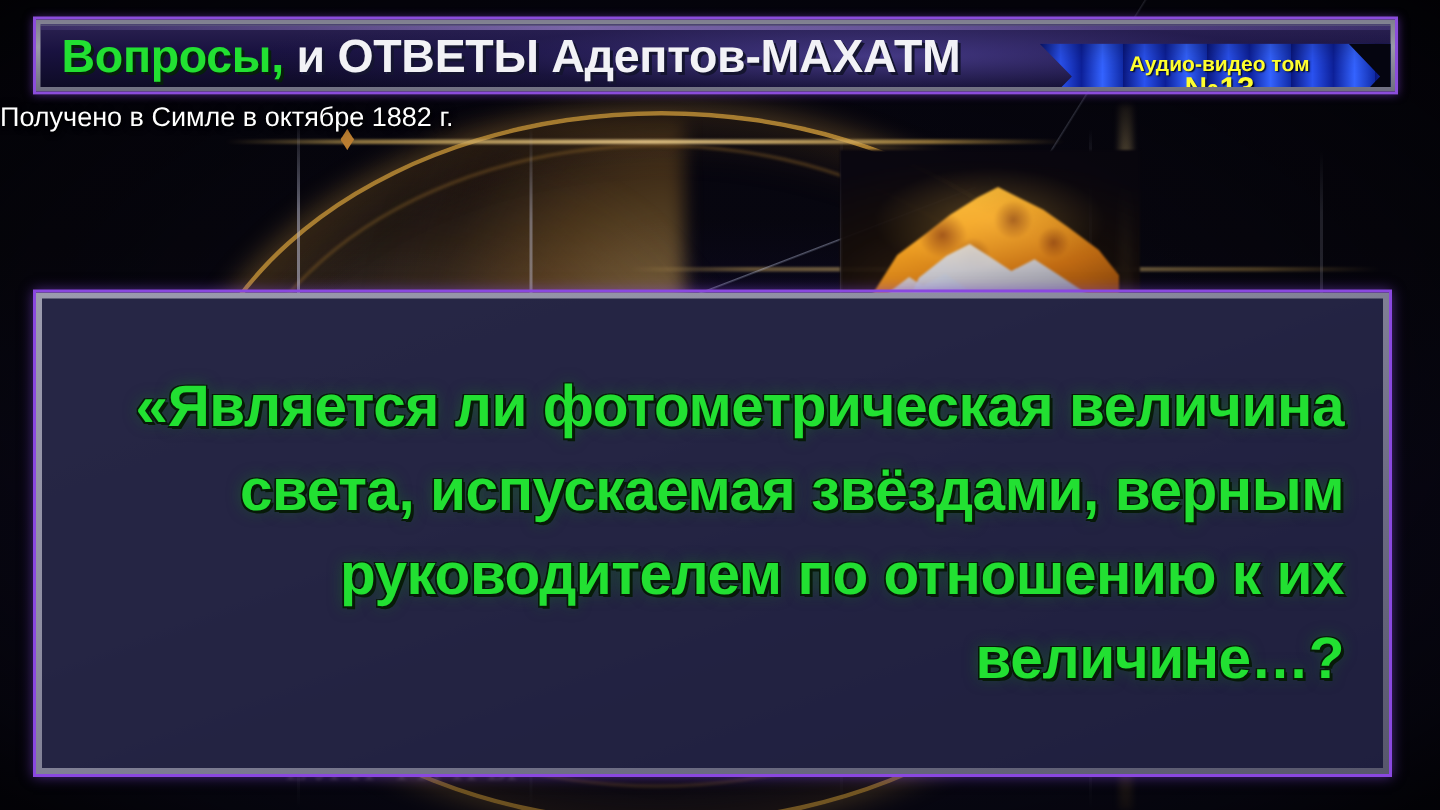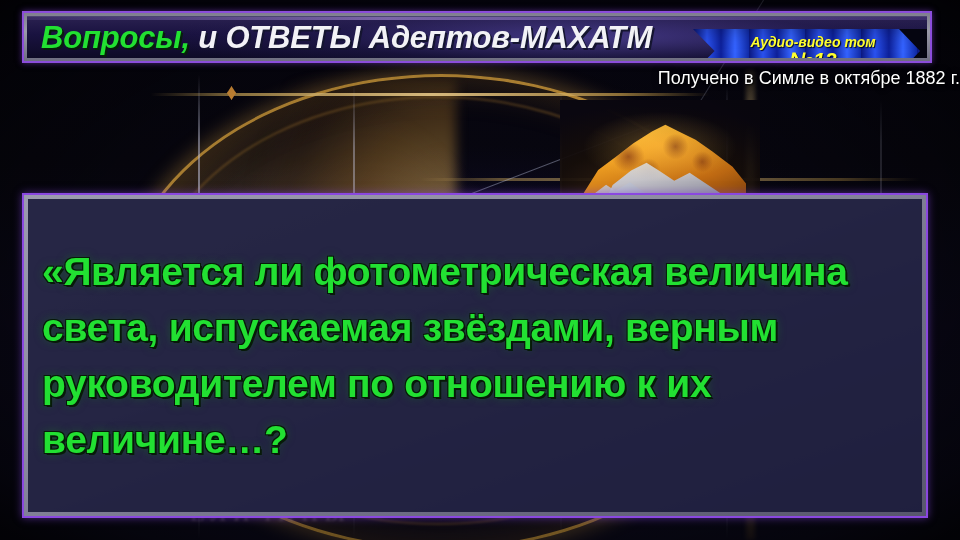--- a/index.html
+++ b/index.html
@@ -202,21 +202,20 @@
   
   .header-frame {
     position: absolute;
     left: 22px; top: 11px;
     width: 910px; height: 52px;
     box-sizing: border-box;
     border: 2px solid #8b4ddb;
     background: linear-gradient(180deg, #7e7e8e 0%, #9a9aa8 38%, #6e6e80 100%);
     padding: 3px;
     box-shadow: 0 0 6px rgba(120,60,200,0.6);
-    font-style: italic;
   }
   .header-inner {
     position: relative;
     width: 100%; height: 100%;
     box-sizing: border-box;
     background:
       radial-gradient(ellipse 60% 120% at 62% 50%, rgba(92,78,170,0.65) 0%, rgba(38,30,86,0.35) 48%, rgba(0,0,0,0) 78%),
       linear-gradient(180deg, #2a2150 0%, #191240 42%, #0e0b26 100%);
     border-top: 1px solid #4b4470;
     overflow: hidden;
@@ -281,21 +280,21 @@
     font-weight: bold;
     line-height: 17px;
     text-shadow: 1px 1px 1px rgba(0,0,0,0.85);
     white-space: nowrap;
   }
   .ribbon-text .vol { font-size: 21px; }
 
   .subtitle {
     position: absolute;
     left: 0; right: 0; top: 68px;
-    text-align: right;
+    text-align: left;
     color: #ffffff;
     font-size: 18px;
     font-weight: normal;
     text-shadow: 1px 1px 2px rgba(0,0,0,0.95), 0 0 6px rgba(0,0,0,0.8);
     white-space: nowrap;
   }
 
   
   .quote-frame {
     position: absolute;
@@ -310,23 +309,23 @@
   .quote-inner {
     width: 100%; height: 100%;
     box-sizing: border-box;
     background: rgba(26,26,58,0.90);
     display: flex;
     align-items: center;
     justify-content: center;
     overflow: hidden;
   }
   .quote-text {
-    margin: 0;
+    margin: 12px;
     padding: 0 14px;
-    text-align: left;
+    text-align: right;
     color: #22e032;
     font-size: 39px;
     font-weight: bold;
     line-height: 56px;
     text-shadow:
       2px 2px 0 #071a08,
       -1px -1px 0 #071a08,
       1px -1px 0 #071a08,
       -1px 1px 0 #071a08,
       0 0 10px rgba(20,120,30,0.6);

